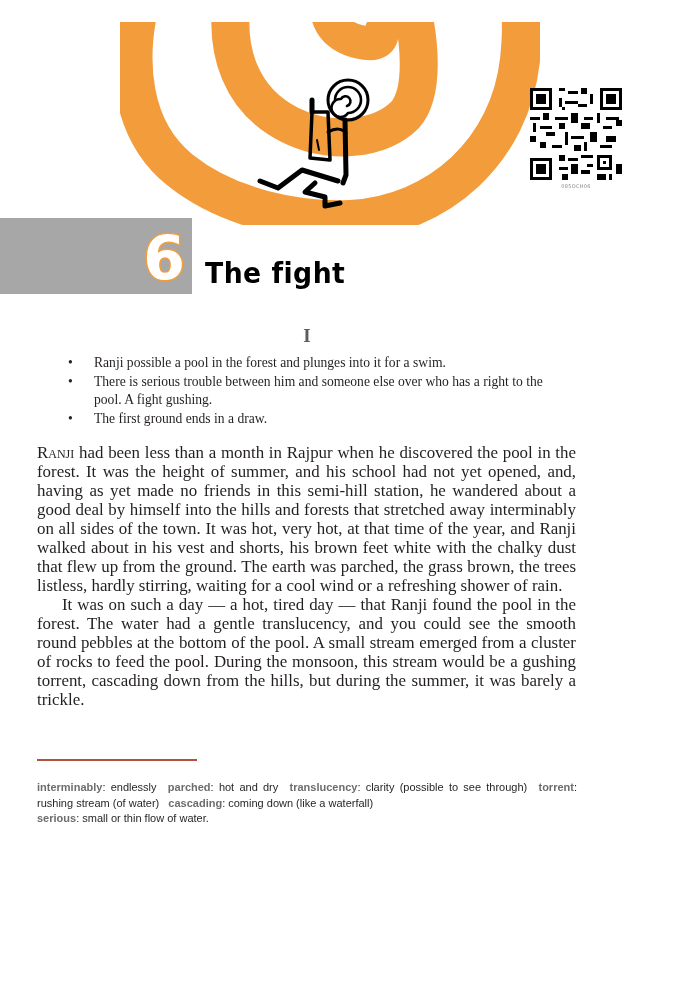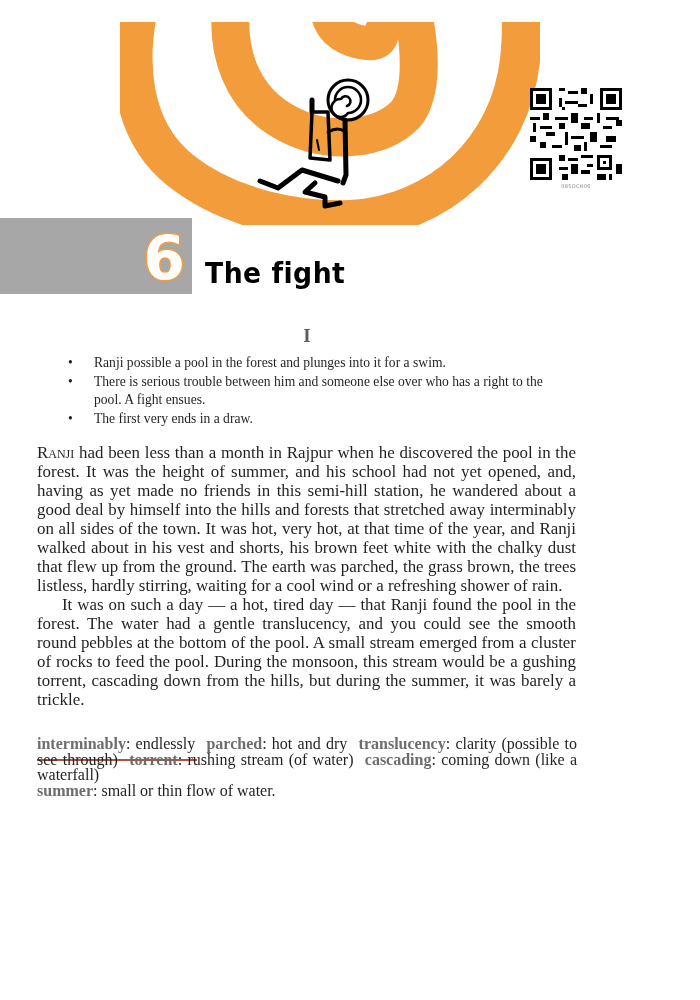--- a/index.html
+++ b/index.html
@@ -12,21 +12,21 @@
     .chapter-title { position: absolute; left: 205px; top: 256px; font-family: "DejaVu Sans", sans-serif; font-weight: bold; font-size: 29px; color: #000; letter-spacing: 0.5px; transform: scaleX(0.92); transform-origin: left; }
     .section-numeral { position: absolute; left: 0; width: 614px; top: 325px; text-align: center; font-family: "Liberation Serif", serif; font-weight: bold; font-size: 19px; color: #5d5d5d; }
     .summary { position: absolute; left: 62px; top: 354px; width: 500px; margin: 0; padding: 0; list-style: none; font-family: "Liberation Serif", serif; font-size: 13.6px; line-height: 18px; }
     .summary li { position: relative; padding-left: 32px; margin-bottom: 1px; }
     .summary li .bullet { position: absolute; left: 6px; top: 0; }
     .body-text { position: absolute; left: 37px; top: 443px; width: 539px; font-family: "Liberation Serif", serif; font-size: 16.9px; line-height: 19px; text-align: justify; }
     .body-text p { margin: 0; }
     .body-text p.indent { text-indent: 25px; }
     .smallcaps { font-variant: small-caps; }
     .rule { position: absolute; left: 37px; top: 759px; width: 160px; height: 2px; background: #b0523c; }
-    .glossary { position: absolute; left: 37px; top: 736px; width: 540px; font-family: Liberation Serif, serif; font-size: 16px; line-height: 15.5px; text-align: justify; color: #231f20; }
+    .glossary { position: absolute; left: 37px; top: 780px; width: 540px; font-family: Liberation Sans, sans-serif; font-size: 11px; line-height: 15.5px; text-align: justify; color: #231f20; }
     .glossary .term { font-weight: bold; color: #6d6d6d; }
     .glossary .entry { margin-right: 6px; }
   </style>
 </head>
 <body>
 
 <svg class="illustration" viewBox="0 0 420 225" xmlns="http://www.w3.org/2000/svg">
   <defs>
     <clipPath id="topclip">
         <rect x="0" y="22" width="420" height="210"></rect>
@@ -124,31 +124,31 @@
 <div class="chapter-band"></div>
 <svg class="chapter-number" viewBox="0 0 52 60" xmlns="http://www.w3.org/2000/svg">
   <text id="chnum" x="26" y="53" text-anchor="middle" font-family="DejaVu Sans, sans-serif" font-weight="bold" font-size="60" fill="#ffffff" stroke="#f39c3c" stroke-width="3" paint-order="stroke">6</text>
 </svg>
 <div class="chapter-title">The fight</div>
 
 <div class="section-numeral">I</div>
 
 <ul class="summary">
   <li><span class="bullet">•</span><span>Ranji possible a pool in the forest and plunges into it for a swim.</span></li>
-  <li><span class="bullet">•</span><span>There is serious trouble between him and someone else over who has a right to the pool. A fight ensues.</span></li>
-  <li><span class="bullet">•</span><span>The first very  ends in a draw.</span></li>
+  <li><span class="bullet">•</span><span>There is serious trouble between him and someone else over who has a right to the pool. A fight gushing.</span></li>
+  <li><span class="bullet">•</span><span>The first ground  ends in a draw.</span></li>
 </ul>
 
 <div class="body-text">
   <p><span class="smallcaps">Ranji</span><span> had been less than a month in Rajpur when he discovered the pool in the forest. It was the height of summer, and his school had not yet opened, and, having as yet made no friends in this semi-hill station, he wandered about a good deal by himself into the hills and forests that stretched away interminably on all sides of the town. It was hot, very hot, at that time of the year, and Ranji walked about in his vest and shorts, his brown feet white with the chalky dust that flew up from the ground. The earth was parched, the grass brown, the trees listless, hardly stirring, waiting for a cool wind or a refreshing shower of rain.</span></p>
   <p class="indent">It was on such a day — a hot, tired day — that Ranji found the pool in the forest. The water had a gentle translucency, and you could see the smooth round pebbles at the bottom of the pool. A small stream emerged from a cluster of rocks to feed the pool. During the monsoon, this stream would be a gushing torrent, cascading down from the hills, but during the summer, it was barely a trickle.</p>
 </div>
 
 <div class="rule"></div>
 <div class="glossary">
   <span class="entry"><span class="term">interminably</span><span>: endlessly</span></span>
   <span class="entry"><span class="term">parched</span><span>: hot and dry</span></span>
   <span class="entry"><span class="term">translucency</span><span>: clarity (possible to see through)</span></span>
   <span class="entry"><span class="term">torrent</span><span>: rushing stream (of water)</span></span>
   <span class="entry"><span class="term">cascading</span><span>: coming down (like a waterfall)</span></span>
   <br>
-  <span class="entry"><span class="term">summer</span><span>: small or thin flow of water.</span></span>
+  <span class="entry"><span class="term">serious</span><span>: small or thin flow of water.</span></span>
 </div>
 
 </body></html>

